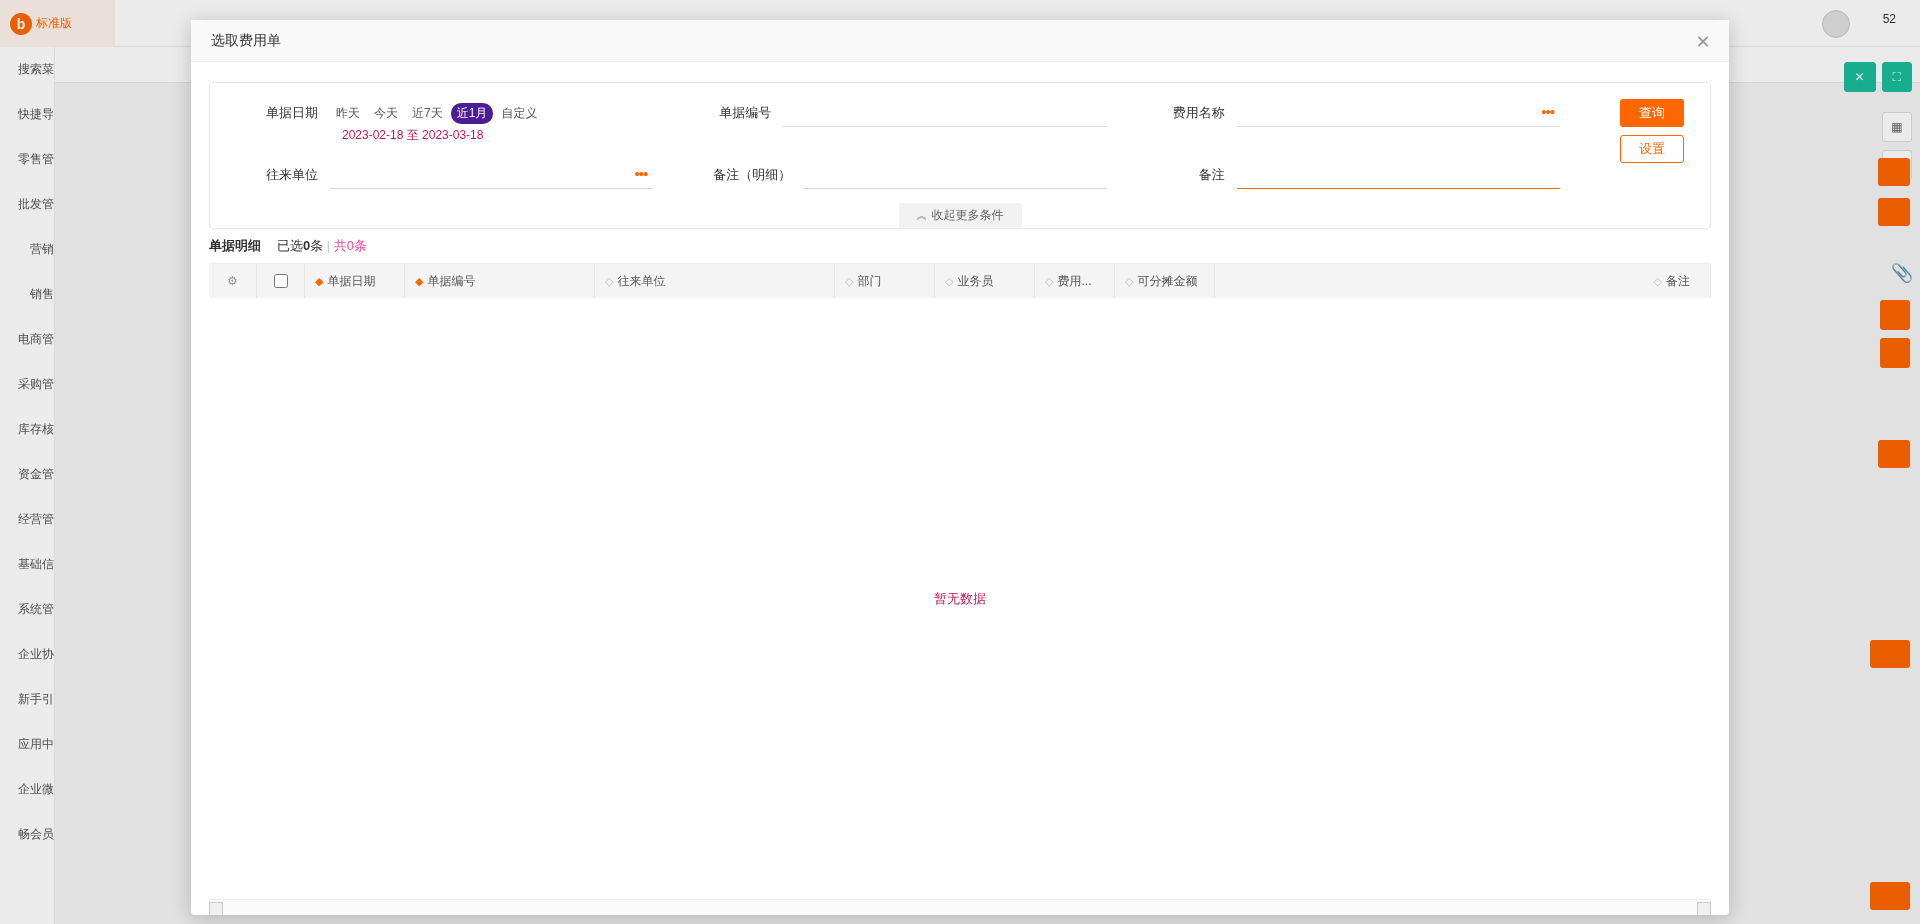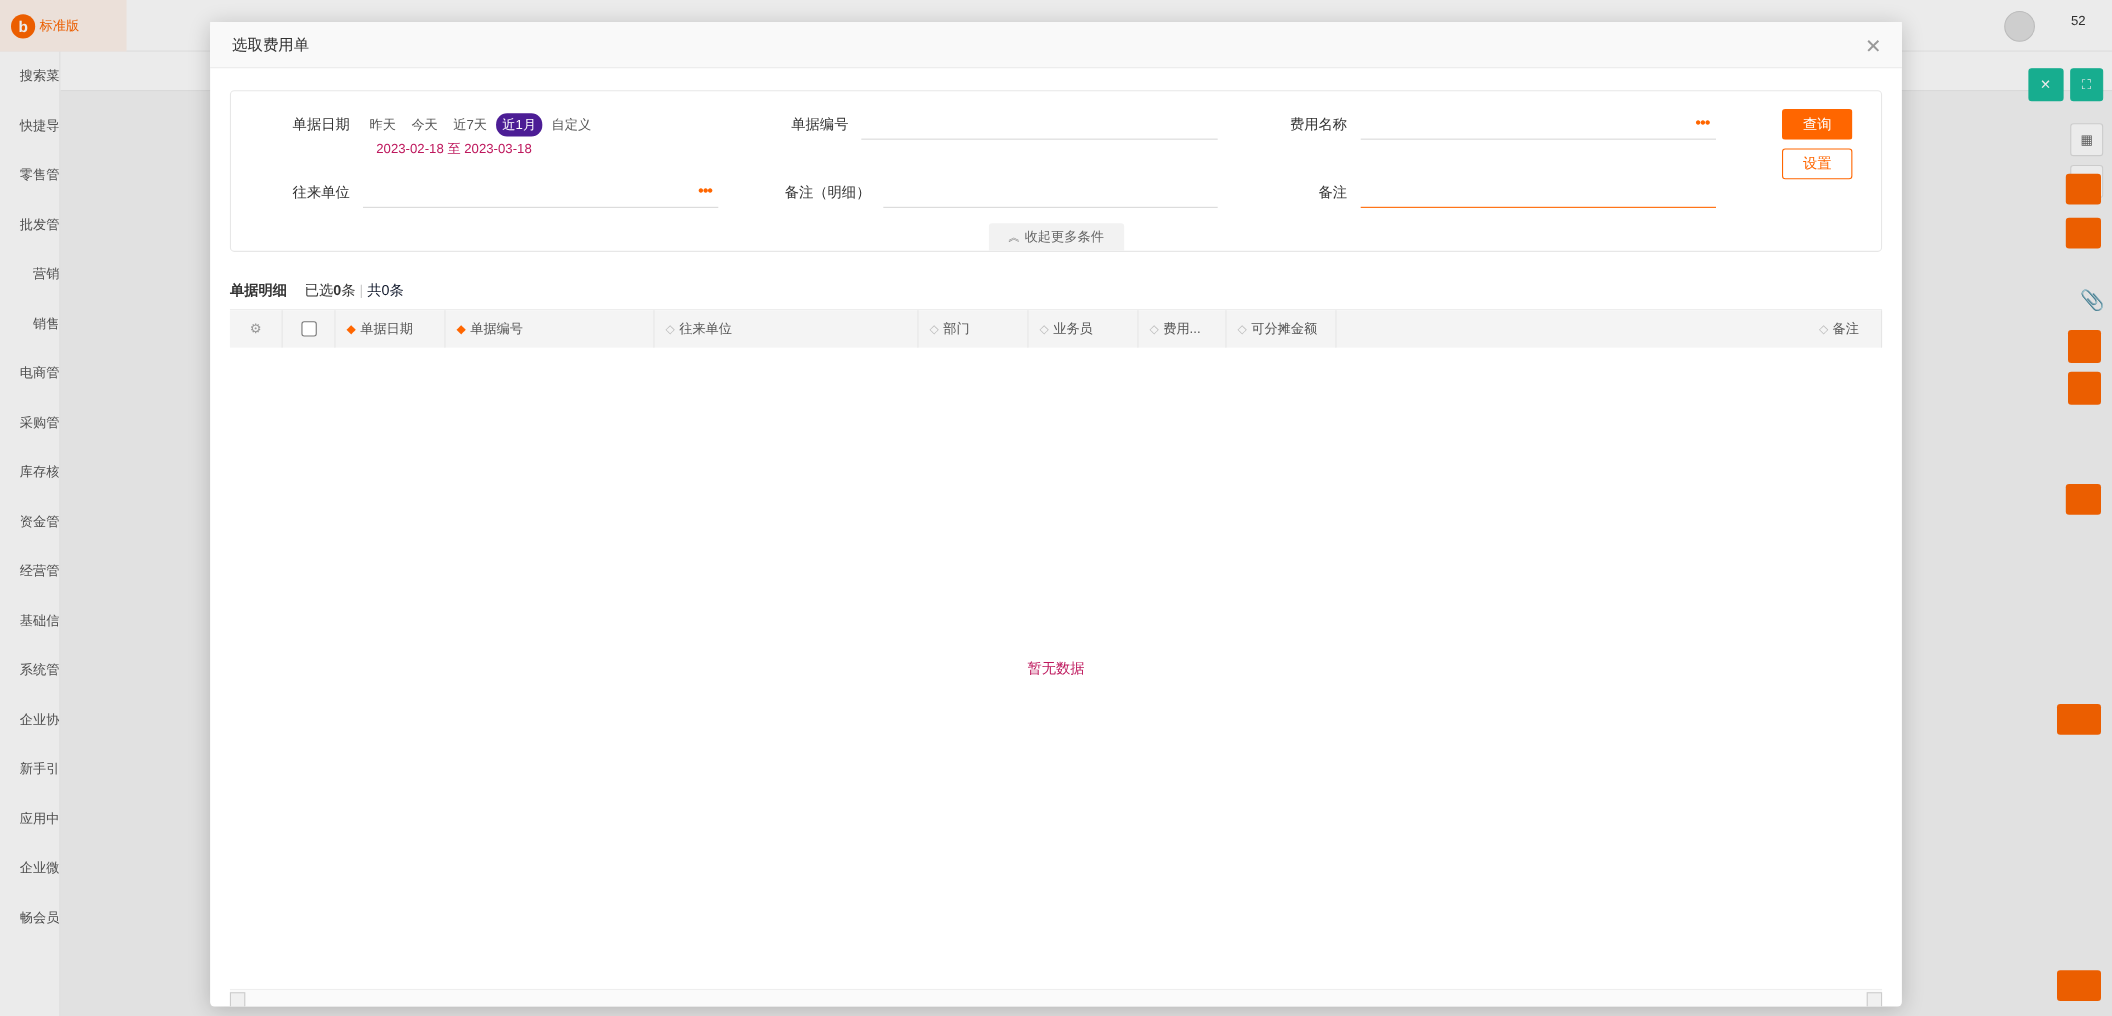--- a/index.html
+++ b/index.html
@@ -47,25 +47,25 @@
 
   .filter-actions { position:absolute; right:26px; top:16px; display:flex; flex-direction:column; gap:8px; }
   .btn { height:28px; padding:0 18px; border-radius:3px; font-size:13px; cursor:pointer; border:1px solid transparent; display:flex; align-items:center; justify-content:center; }
   .btn-primary { background:#f60; color:#fff; }
   .btn-outline { background:#fff; border-color:#f60; color:#f60; }
   .btn-default { background:#fff; border-color:#d9d9d9; color:#555; }
 
   .collapse-bar { text-align:center; margin-top:14px; }
   .collapse-inner { display:inline-flex; align-items:center; gap:4px; background:#f2f2f2; padding:4px 18px; border-radius:3px 3px 0 0; font-size:12px; color:#666; cursor:pointer; }
 
-  .list-tabs { display:flex; align-items:center; gap:16px; margin-top:26px; font-size:13px; }
+  .list-tabs { display:flex; align-items:center; gap:16px; margin-top:8px; font-size:13px; }
   .list-tab { font-weight:bold; }
   .list-sel { color:#333; }
   .list-sel b { font-weight:bold; }
-  .list-total { color:#0f172a;text-align:right; }
+  .list-total { color:#ec4899;text-align:right; }
   .list-sep { color:#ccc; }
 
   .table-wrap { margin-top:8px; flex:1; border-top:1px solid #ececec; display:flex; flex-direction:column; }
   .thead { display:flex; background:#f4f4f4; height:34px; align-items:stretch; font-size:12px; color:#555; }
   .th { border-right:1px solid #e6e6e6; display:flex; align-items:center; padding:0 10px; position:relative; }
   .th .sort { color:#bbb; font-size:11px; margin-right:4px; }
   .th .sort.on { color:#f60; }
   .th-gear { width:48px; justify-content:center; color:#999; }
   .th-check { width:48px; justify-content:center; }
   .th-check input { width:14px; height:14px; }

